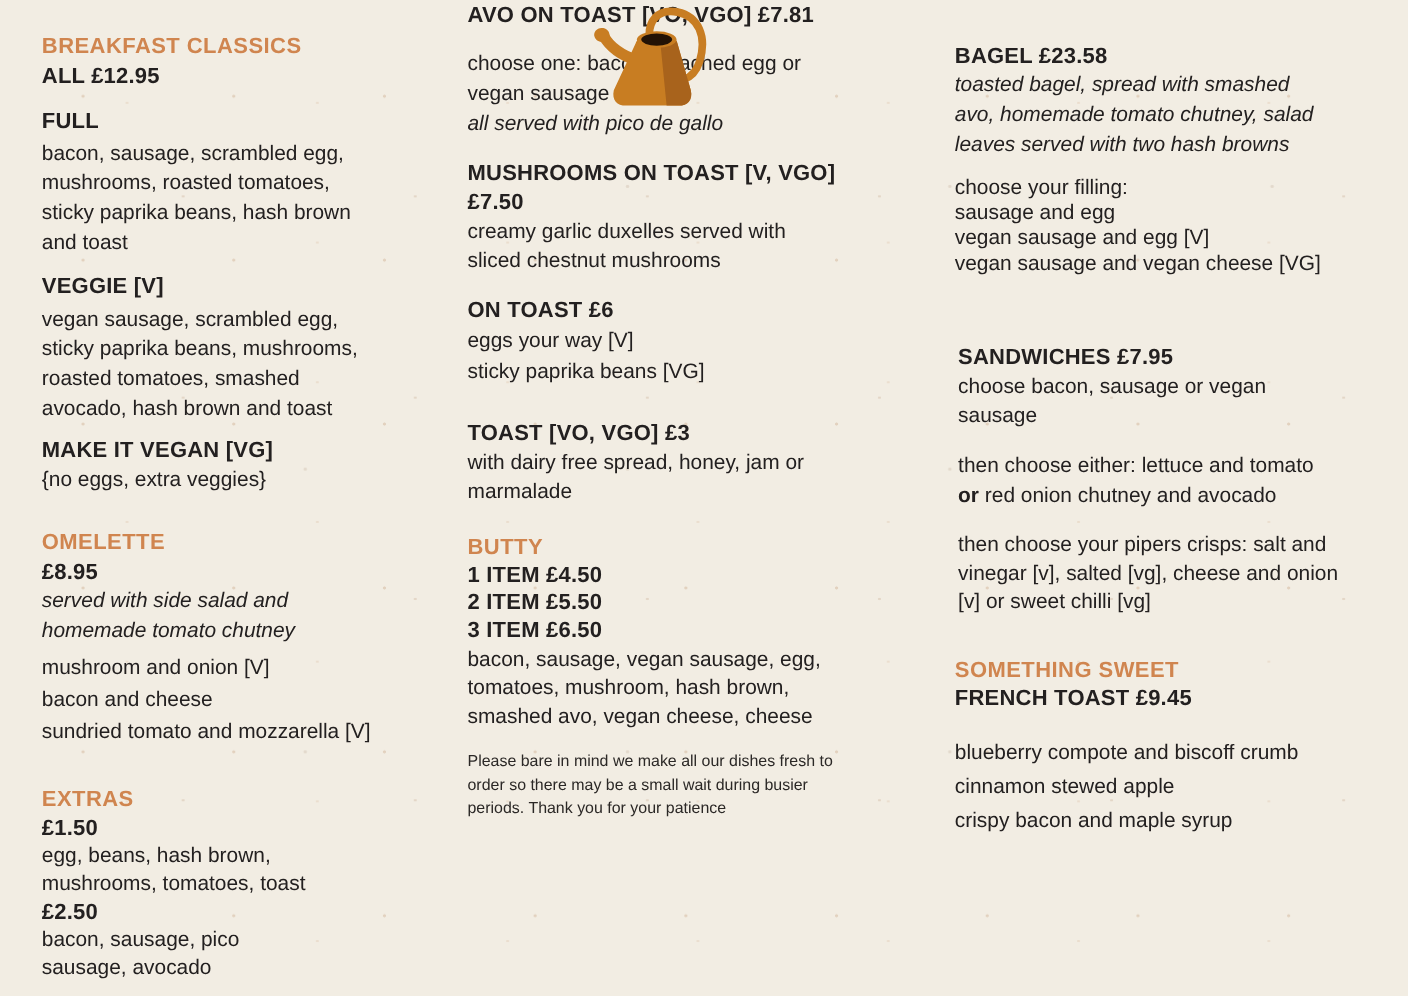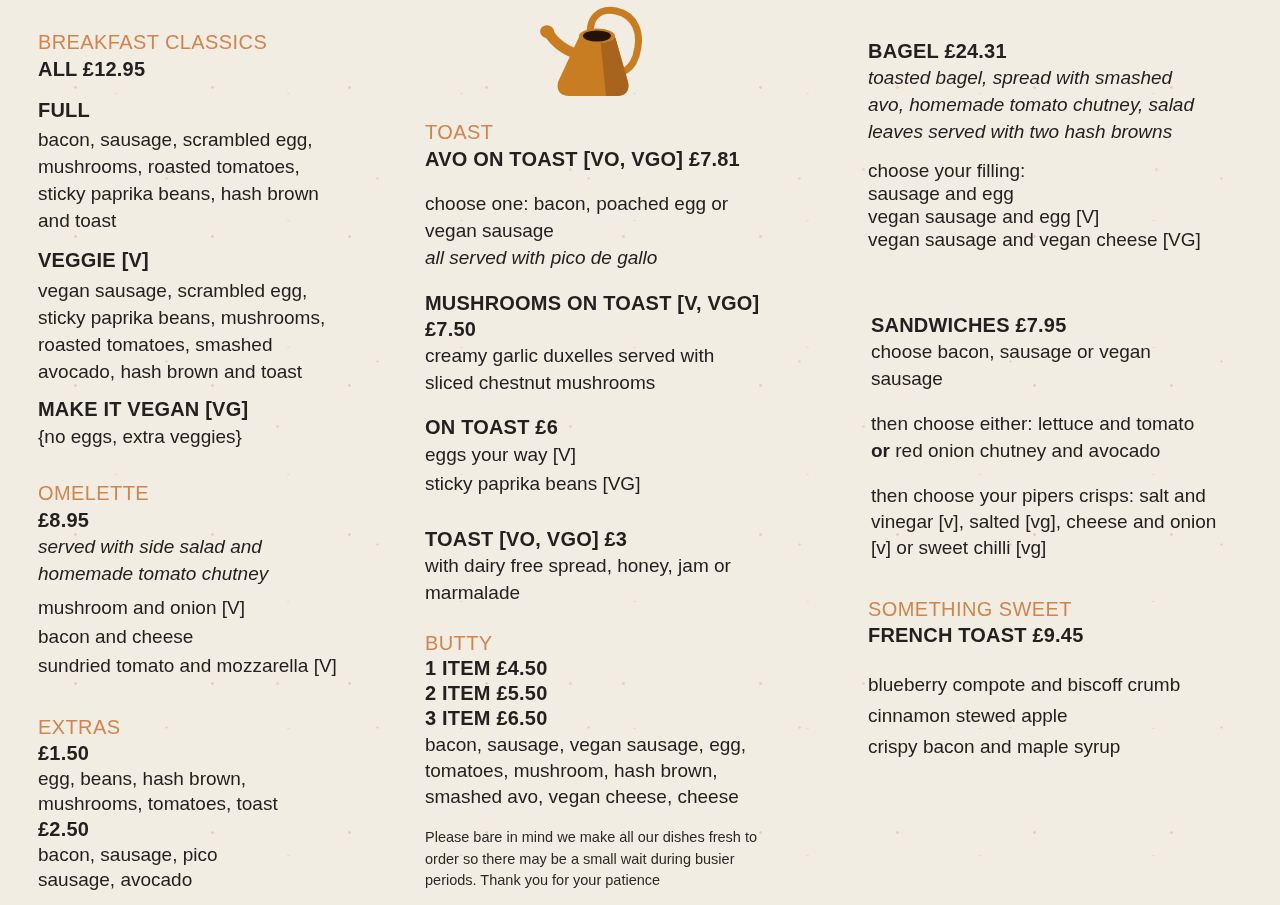--- a/index.html
+++ b/index.html
@@ -14,21 +14,21 @@
       radial-gradient(rgba(120,75,40,.12) 1.2px, transparent 2px),
       radial-gradient(rgba(190,130,80,.15) 1px, transparent 1.5px);
     background-size:137px 149px, 211px 183px, 293px 257px, 173px 127px;
     background-position:7px 13px, 61px 87px, 131px 41px, 29px 157px;
   }
   .col{position:absolute;}
   .col-left{left:38px;top:30px;width:368px;}
   .col-mid{left:425px;top:0;width:388px;}
   .col-right{left:868px;top:38px;width:410px;}
 
-  .h-orange{color:#d0854f;font-weight:normal;font-size:20px;line-height:25px;letter-spacing:.4px;}
+  .h-orange{color:#d0854f;font-weight:bold;font-size:20px;line-height:25px;letter-spacing:.4px;}
   .h-bold{font-weight:bold;font-size:20px;line-height:25px;letter-spacing:.2px;white-space:pre-line;}
   .body-txt{font-size:19px;line-height:27px;white-space:pre-line;}
   .italic{font-style:italic;}
   .opt{font-size:19px;line-height:29px;}
   .opt-wide{font-size:19px;line-height:31px;}
   .small{font-size:14.5px;line-height:21.5px;white-space:pre-line;color:#2b2826;}
   .b{font-weight:bold;}
   .tight{line-height:25px;}
   .can{position:absolute;left:110px;top:6px;width:112px;height:94px;}
 </style>
@@ -79,21 +79,20 @@
   <svg class="can" viewBox="0 0 112 94" aria-hidden="true">
     <path d="M57,38 C50,10 66,2 81,5 C100,9 108,27 101,50 C98,59 93,64 87,66" fill="none" stroke="#c87d22" stroke-width="7" stroke-linecap="round"></path>
     <path d="M45,49 C30,45 19,36 14,27" fill="none" stroke="#c87d22" stroke-width="10" stroke-linecap="round"></path>
     <path d="M19,31 C13,34 7,32 5.5,27.5 C4,23 8,18.5 13.5,19.5 C17.5,20.3 20,24 19,28 Z" fill="#c87d22"></path>
     <path d="M50,28 L74,28 C78,28 80.2,30 81,34 L93,76 C95,85 90,90 82,90 L34,90 C26,90 21,85 23,76 L43,33 C44,30 47,28 50,28 Z" fill="#c87d22"></path>
     <path d="M74,28 C78,28 80.2,30 81,34 L93,76 C95,85 90,90 82,90 L71,90 L65,30 Z" fill="#a8631c"></path>
     <ellipse cx="62" cy="30" rx="18" ry="7.5" fill="#c87d22"></ellipse>
     <ellipse cx="62" cy="30" rx="14" ry="5.5" fill="#231205"></ellipse>
   </svg>
 
-  <div class="h-orange" style="margin-top:120px">TOAST</div>
   <div class="h-bold" style="margin-top:2px">AVO ON TOAST [VO, VGO] £7.81</div>
   <div class="body-txt" style="margin-top:18px">choose one: bacon, poached egg or
 vegan sausage</div>
   <div class="body-txt italic">all served with pico de gallo</div>
 
   <div class="h-bold" style="margin-top:19px;line-height:26px">MUSHROOMS ON TOAST [V, VGO]
 £7.50</div>
   <div class="body-txt">creamy garlic duxelles served with
 sliced chestnut mushrooms</div>
 
@@ -114,21 +113,21 @@
   <div class="body-txt" style="margin-top:1px;line-height:26px">bacon, sausage, vegan sausage, egg,
 tomatoes, mushroom, hash brown,
 smashed avo, vegan cheese, cheese</div>
 
   <div class="small" style="margin-top:17px">Please bare in mind we make all our dishes fresh to
 order so there may be a small wait during busier
 periods. Thank you for your patience</div>
 </div>
 
 <div class="col col-right">
-  <div class="h-bold" style="margin-top:1px">BAGEL £24.31</div>
+  <div class="h-bold" style="margin-top:1px">BAGEL £23.58</div>
   <div class="body-txt italic">toasted bagel, spread with smashed
 avo, homemade tomato chutney, salad
 leaves served with two hash browns</div>
 
   <div class="body-txt" style="margin-top:14px;line-height:23px">choose your filling:
 sausage and egg
 vegan sausage and egg [V]
 vegan sausage and vegan cheese [VG]</div>
 
   <div style="padding-left:3px">

